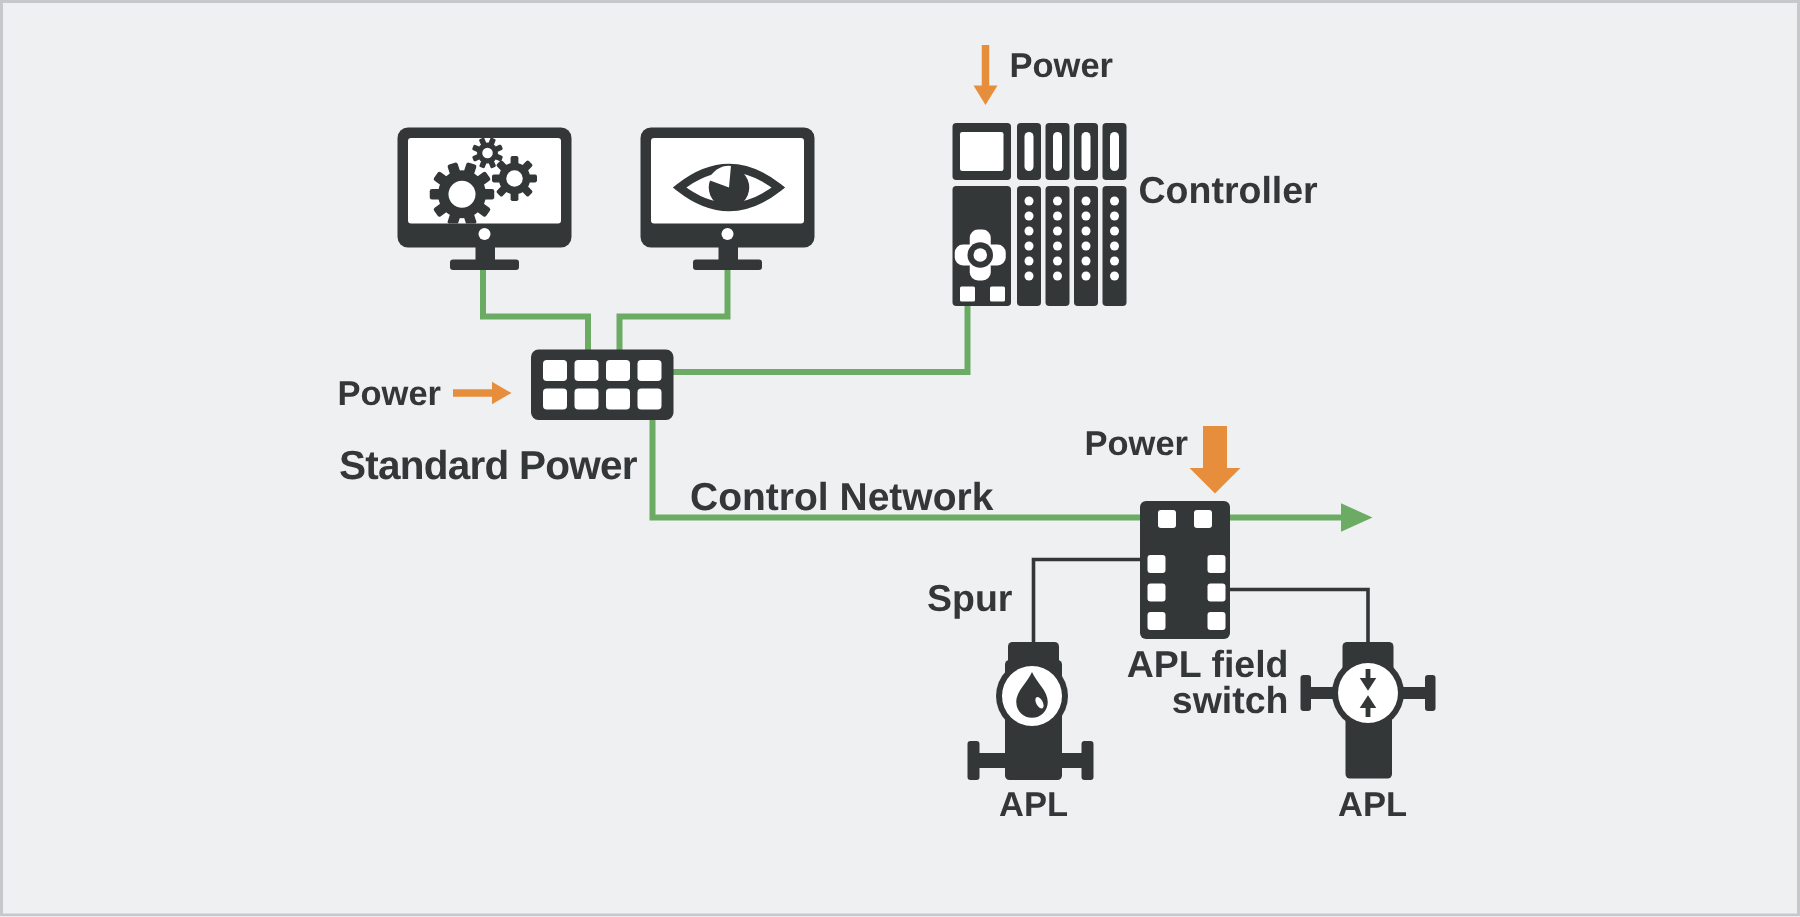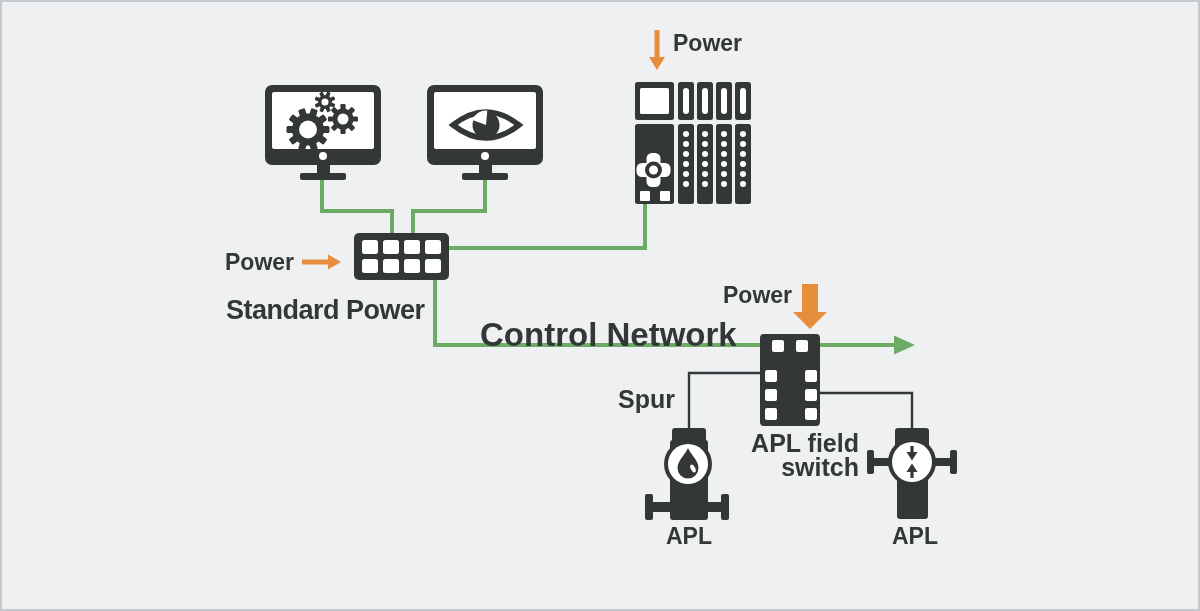--- a/index.html
+++ b/index.html
@@ -263,23 +263,24 @@
   <svg class="parrow" style="left:298px;top:250px" width="45" height="20" viewBox="0 0 45 20">
     <rect x="2" y="7.5" width="26" height="5" style="fill:var(--power-orange)"></rect>
     <polygon points="28,2.5 28,17.5 41,10" style="fill:var(--power-orange)"></polygon>
   </svg>
   <svg class="parrow" style="left:790px;top:281px" width="38" height="48" viewBox="0 0 38 48">
     <rect x="10" y="1" width="16" height="28" style="fill:var(--power-orange)"></rect>
     <polygon points="1,29 35,29 18,46" style="fill:var(--power-orange)"></polygon>
   </svg>
 
   <div class="label" style="left:671px;top:28px;font-size:23px">Power</div>
+  <div class="label" style="left:757px;top:111px;font-size:25px">Controller</div>
   <div class="label" style="left:223px;top:247px;font-size:23px">Power</div>
   <div class="label" style="left:224px;top:293px;font-size:27px;letter-spacing:-0.5px">Standard Power</div>
-  <div class="label" style="left:478px;top:314px;font-size:33px">Control Network</div>
+  <div class="label" style="left:458px;top:314px;font-size:26px">Control Network</div>
   <div class="label" style="left:721px;top:280px;font-size:23px">Power</div>
   <div class="label" style="left:616px;top:383px;font-size:25px">Spur</div>
   <div class="label" style="left:731px;top:429px;width:126px;text-align:right;font-size:25px;line-height:24px">
     <div>APL field</div>
     <div>switch</div>
   </div>
   <div class="label" style="left:647px;top:521px;width:80px;text-align:center;font-size:23px">APL</div>
   <div class="label" style="left:873px;top:521px;width:80px;text-align:center;font-size:23px">APL</div>
 
 </div>

